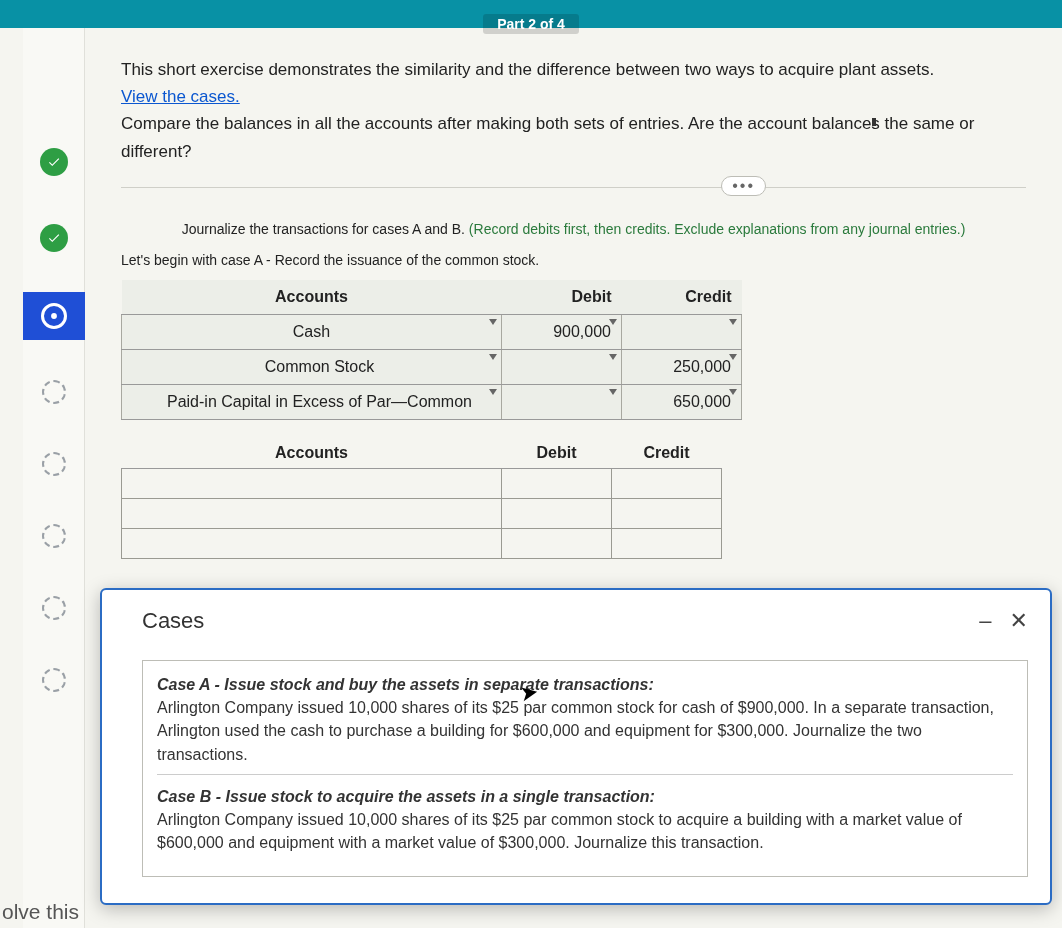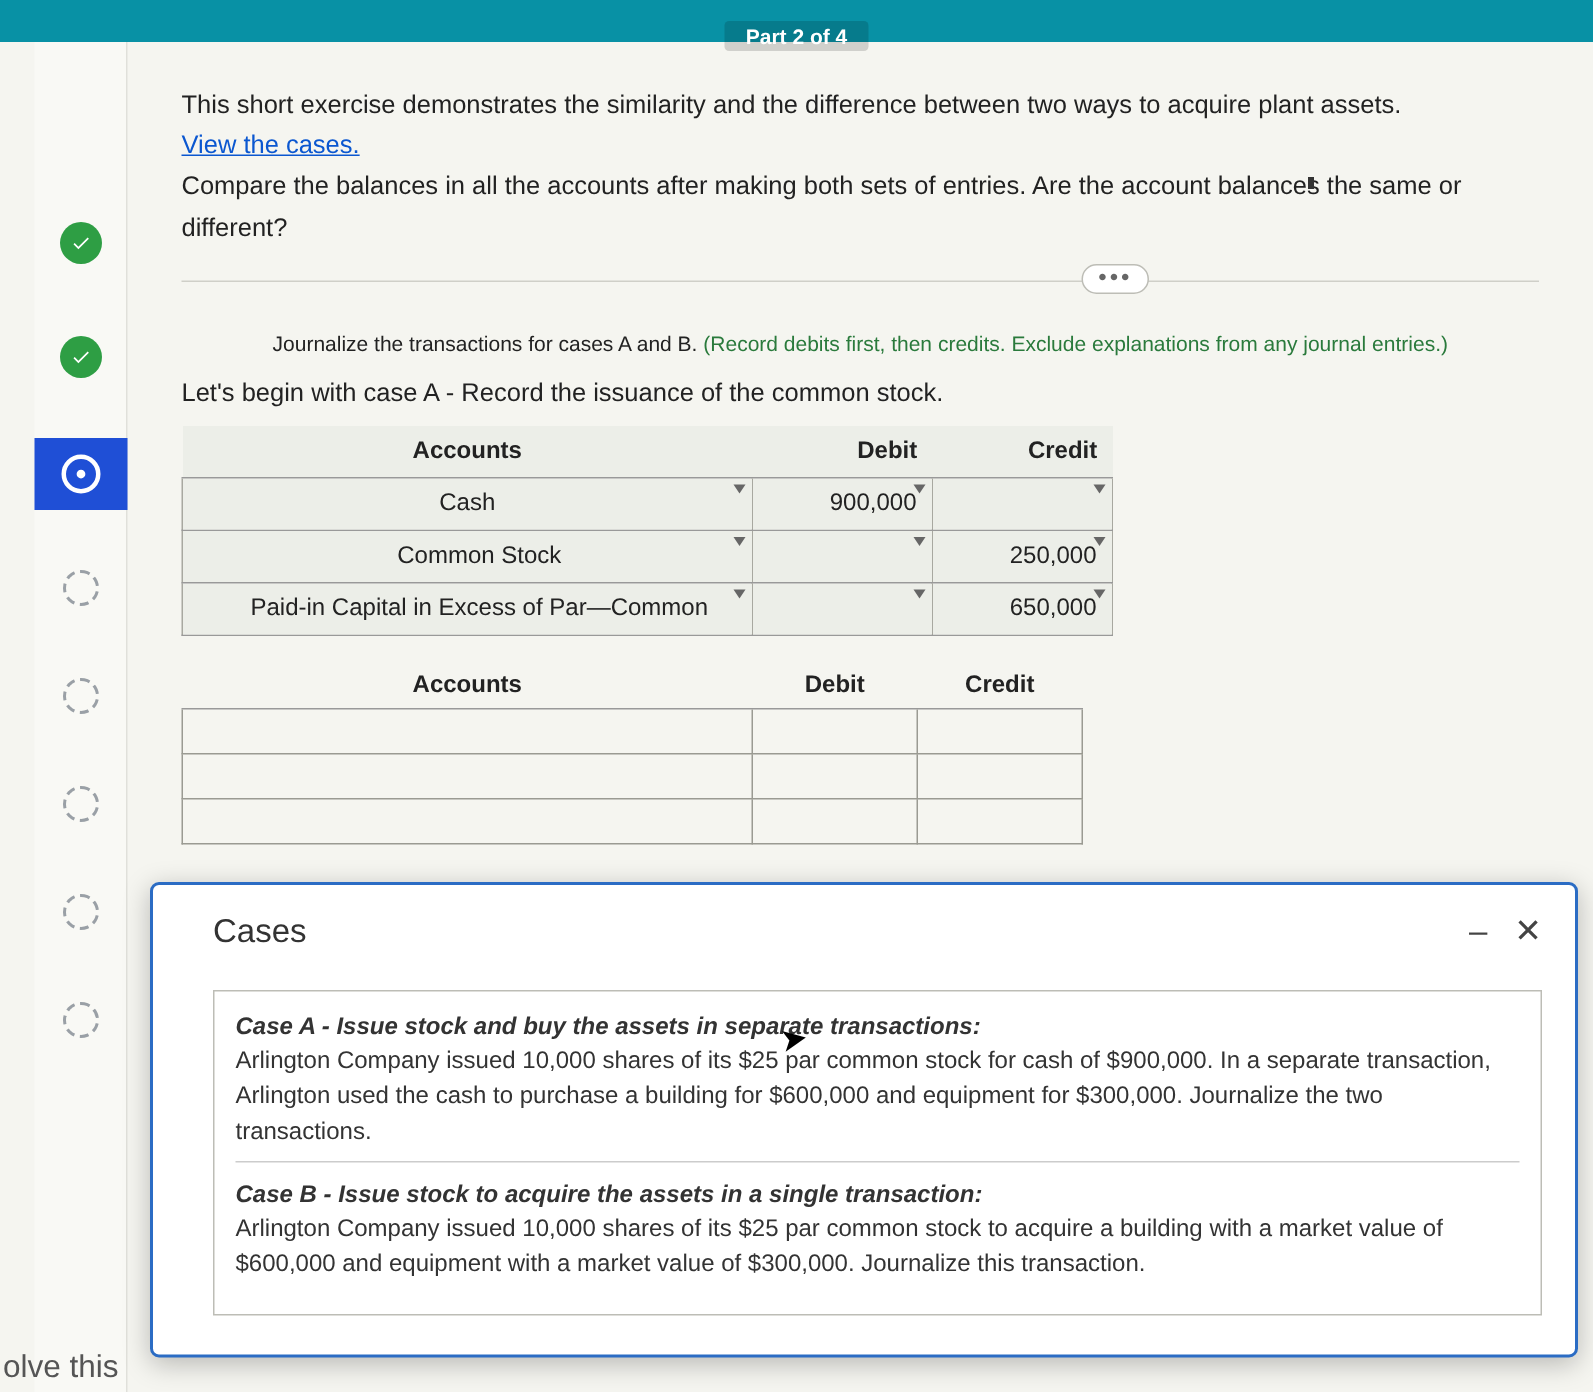--- a/index.html
+++ b/index.html
@@ -104,21 +104,21 @@
     cursor: pointer;
     letter-spacing: 2px;
   }
   .instr {
     font-size: 14px;
     line-height: 1.7;
     margin-bottom: 6px;
     text-align: center;
   }
   .hint { color: #2a7a3c; }
-  .subhead { font-size: 17px; margin: 10px 0 12px 0; }
+  .subhead { font-size: 14px; margin: 10px 0 12px 0; }
 
   table.journal {
     border-collapse: collapse;
     font-size: 16px;
     color: #222;
     margin-bottom: 18px;
   }
   table.journal th, table.journal td {
     border-bottom: 1px solid #999;
     padding: 8px 10px;

